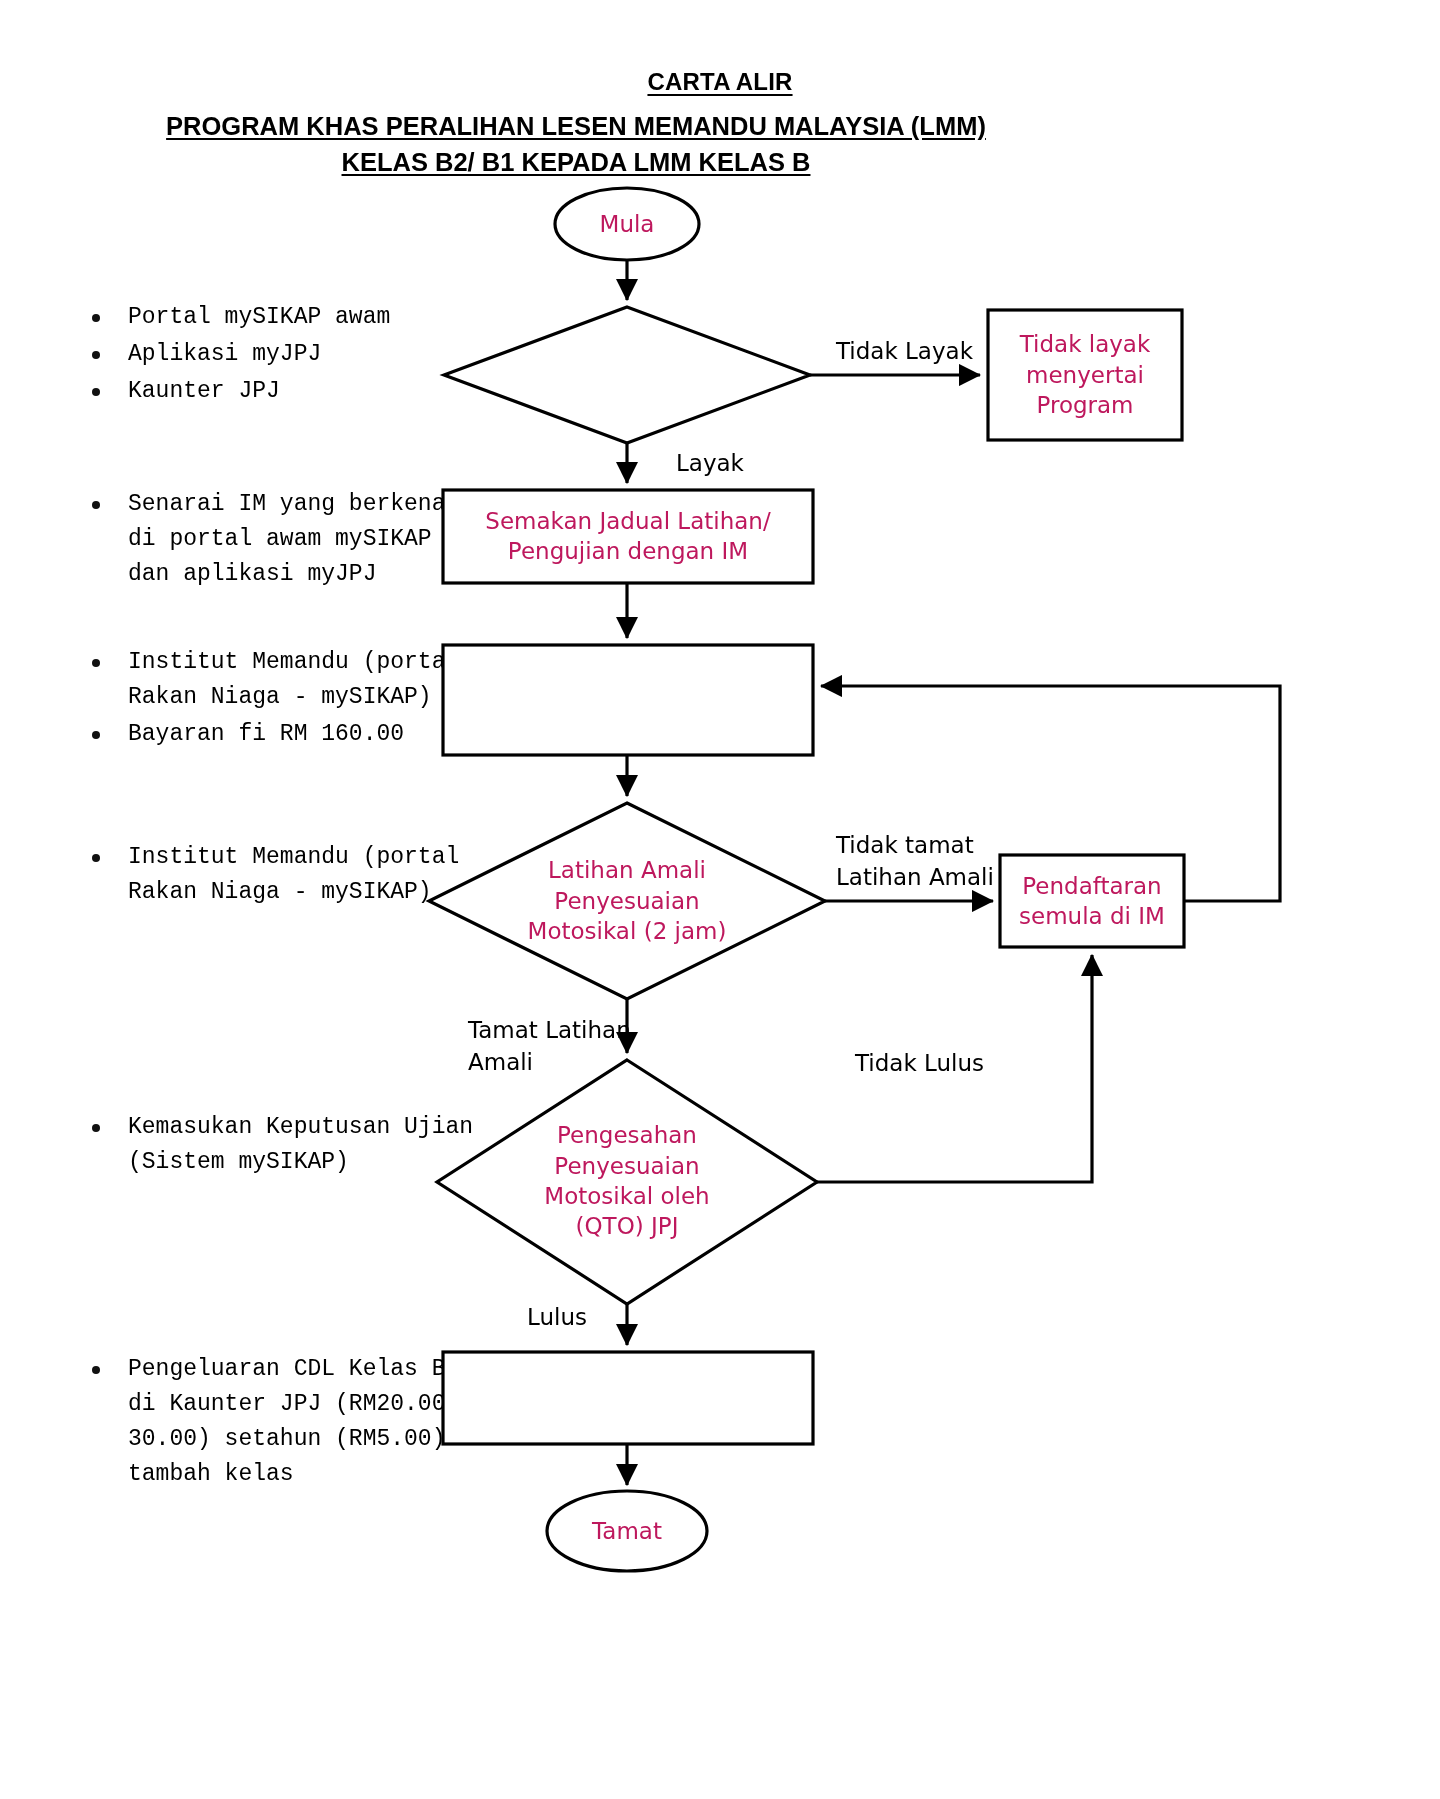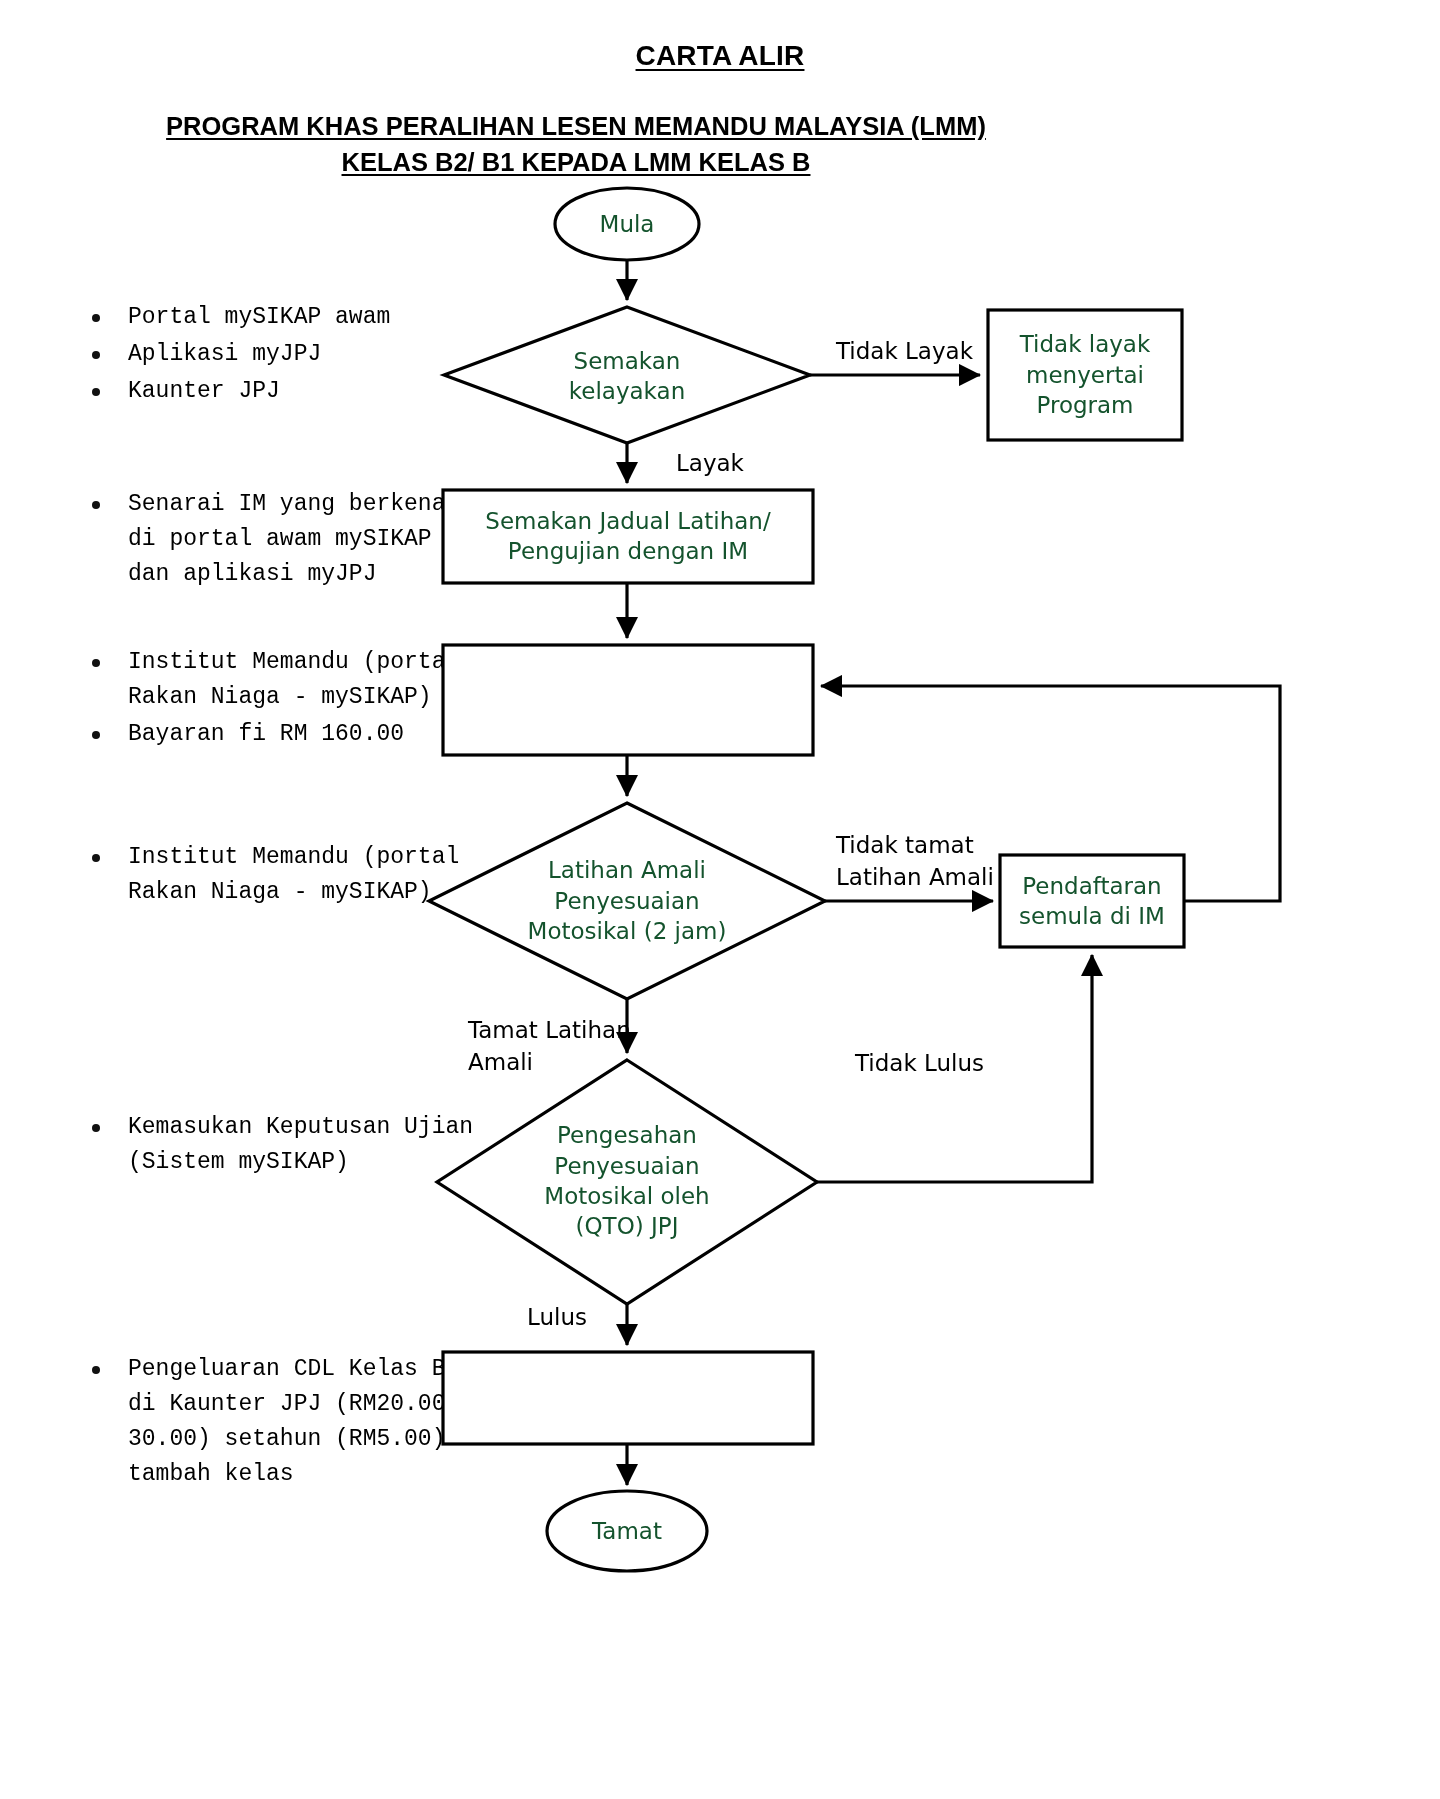--- a/index.html
+++ b/index.html
@@ -7,23 +7,24 @@
     width:1440px;height:1799px;position:relative;overflow:hidden;
     font-family:"DejaVu Sans","Liberation Sans",sans-serif;
     color:#000;
   }
   .page{position:absolute;inset:0;}
 
   
   .title-block{position:absolute;left:0;top:40px;width:1440px;text-align:center;}
   .t-main{
     font-family:"Liberation Sans",sans-serif;
-    font-weight:bold;font-size:28px;letter-spacing:.2px;
+    font-weight:bold;font-size:24px;letter-spacing:.2px;
     text-decoration:underline;text-underline-offset:4px;
     display:inline-block;
+    margin-top:28px;
   }
   .t-sub{position:absolute;left:0;top:108px;width:1152px;text-align:center;line-height:1.42;}
   .t-sub span{
     font-family:"Liberation Sans",sans-serif;
     font-weight:bold;font-size:25.5px;
     text-decoration:underline;text-underline-offset:3px;
     display:block;
   }
   .note-group{position:absolute;width:400px;}
   ul.bl{list-style:none;margin:0;padding:0;}
@@ -35,21 +36,21 @@
   ul.bl li .dot{
     position:absolute;left:14px;top:.62em;width:8px;height:8px;border-radius:50%;
     background:#111;
   }
 
   
   svg.flow{position:absolute;left:0;top:0;width:1440px;height:1799px;}
 
   .nodelabel{
     position:absolute;text-align:center;font-size:23px;line-height:1.32;
-    font-family:"DejaVu Sans",sans-serif;color:#14532d;
+    font-family:"DejaVu Sans",sans-serif;color:#be185d;
     display:flex;align-items:center;justify-content:center;
   }
   .edgelabel{
     position:absolute;font-size:23px;line-height:1.38;
     font-family:"DejaVu Sans",sans-serif;color:#000;white-space:pre-line;
   }
 </style>
 </head>
 <body>
 
@@ -141,22 +142,20 @@
       <line x1="627" y1="1304" x2="627" y2="1345" marker-end="url(#arrow)"></line>
       <line x1="627" y1="1444" x2="627" y2="1485" marker-end="url(#arrow)"></line>
 
       <polyline points="1184,901 1280,901 1280,686 821,686" marker-end="url(#arrow)"></polyline>
 
       <polyline points="817,1182 1092,1182 1092,955" marker-end="url(#arrow)"></polyline>
     </g>
   </svg>
 
   <div class="nodelabel" style="left:555px;top:200px;width:144px;height:48px;">Mula</div>
-  <div class="nodelabel" style="left:517px;top:343px;width:220px;height:66px;white-space:pre-line;">Semakan
-kelayakan</div>
   <div class="nodelabel" style="left:988px;top:325px;width:194px;height:100px;white-space:pre-line;">Tidak layak
 menyertai
 Program</div>
   <div class="nodelabel" style="left:443px;top:500px;width:370px;height:72px;white-space:pre-line;">Semakan Jadual Latihan/
 Pengujian dengan IM</div>
   <div class="nodelabel" style="left:497px;top:848px;width:260px;height:106px;white-space:pre-line;">Latihan Amali
 Penyesuaian
 Motosikal (2 jam)</div>
   <div class="nodelabel" style="left:1000px;top:866px;width:184px;height:70px;white-space:pre-line;">Pendaftaran
 semula di IM</div>

